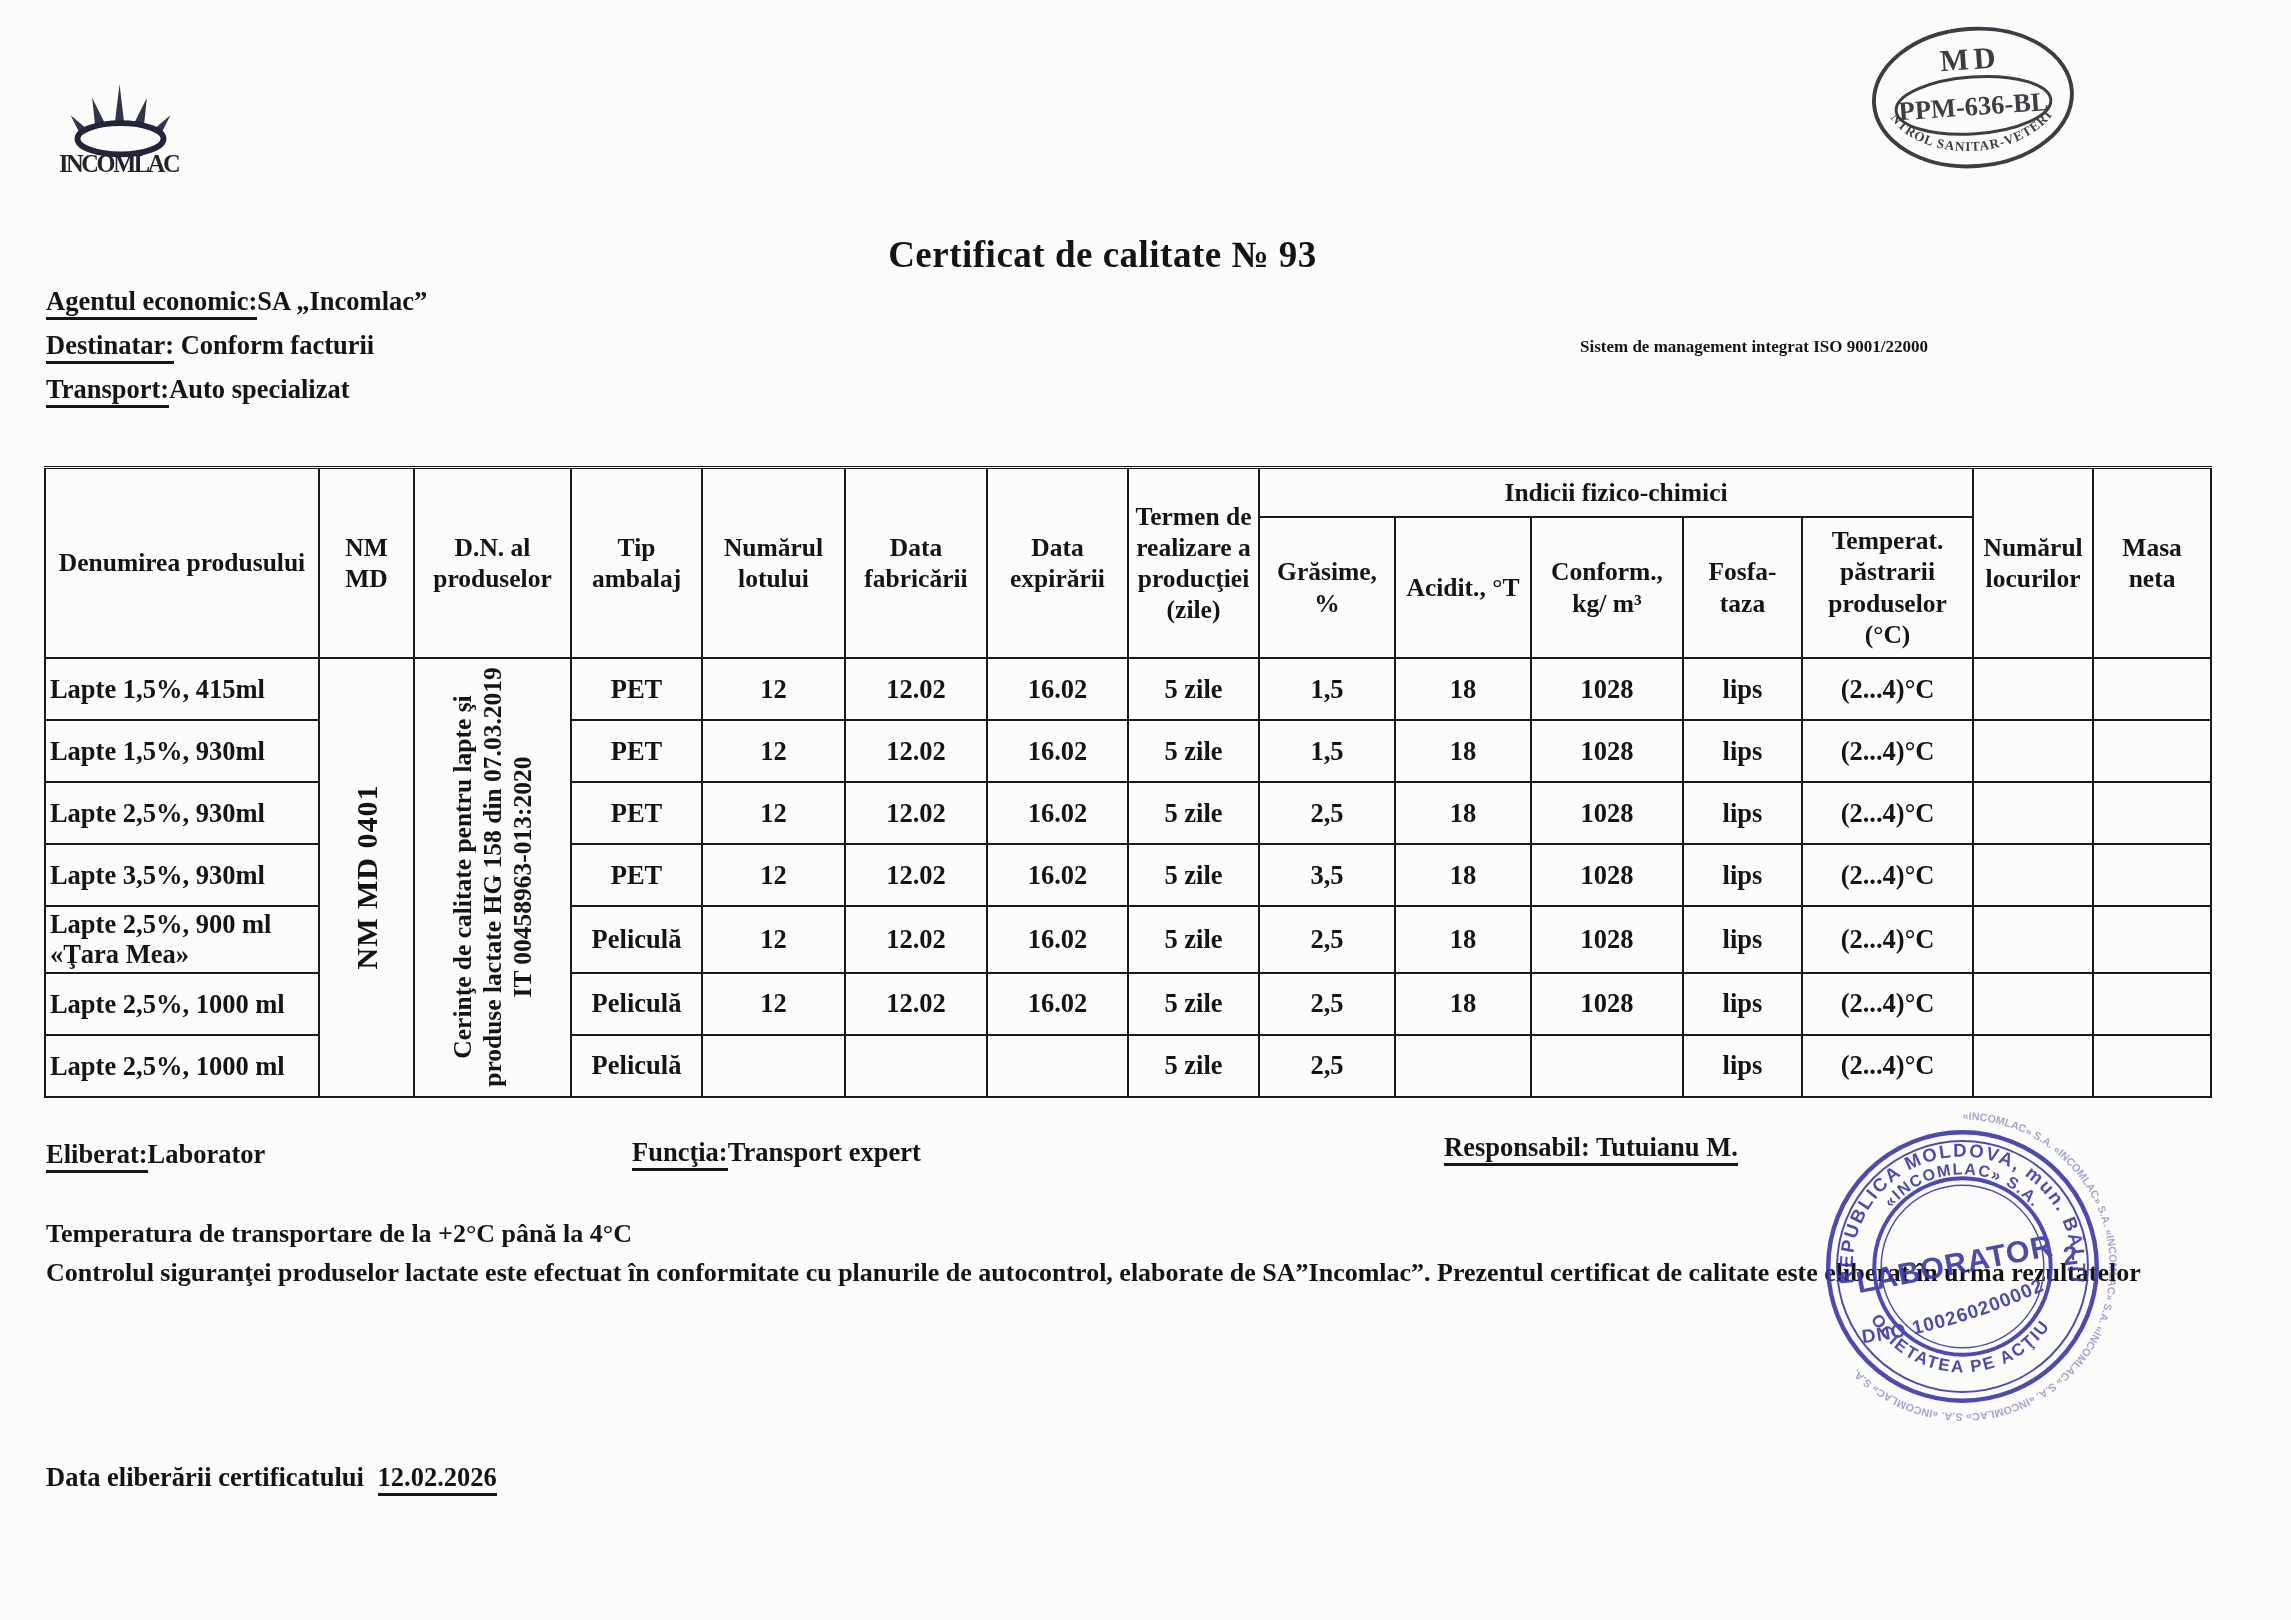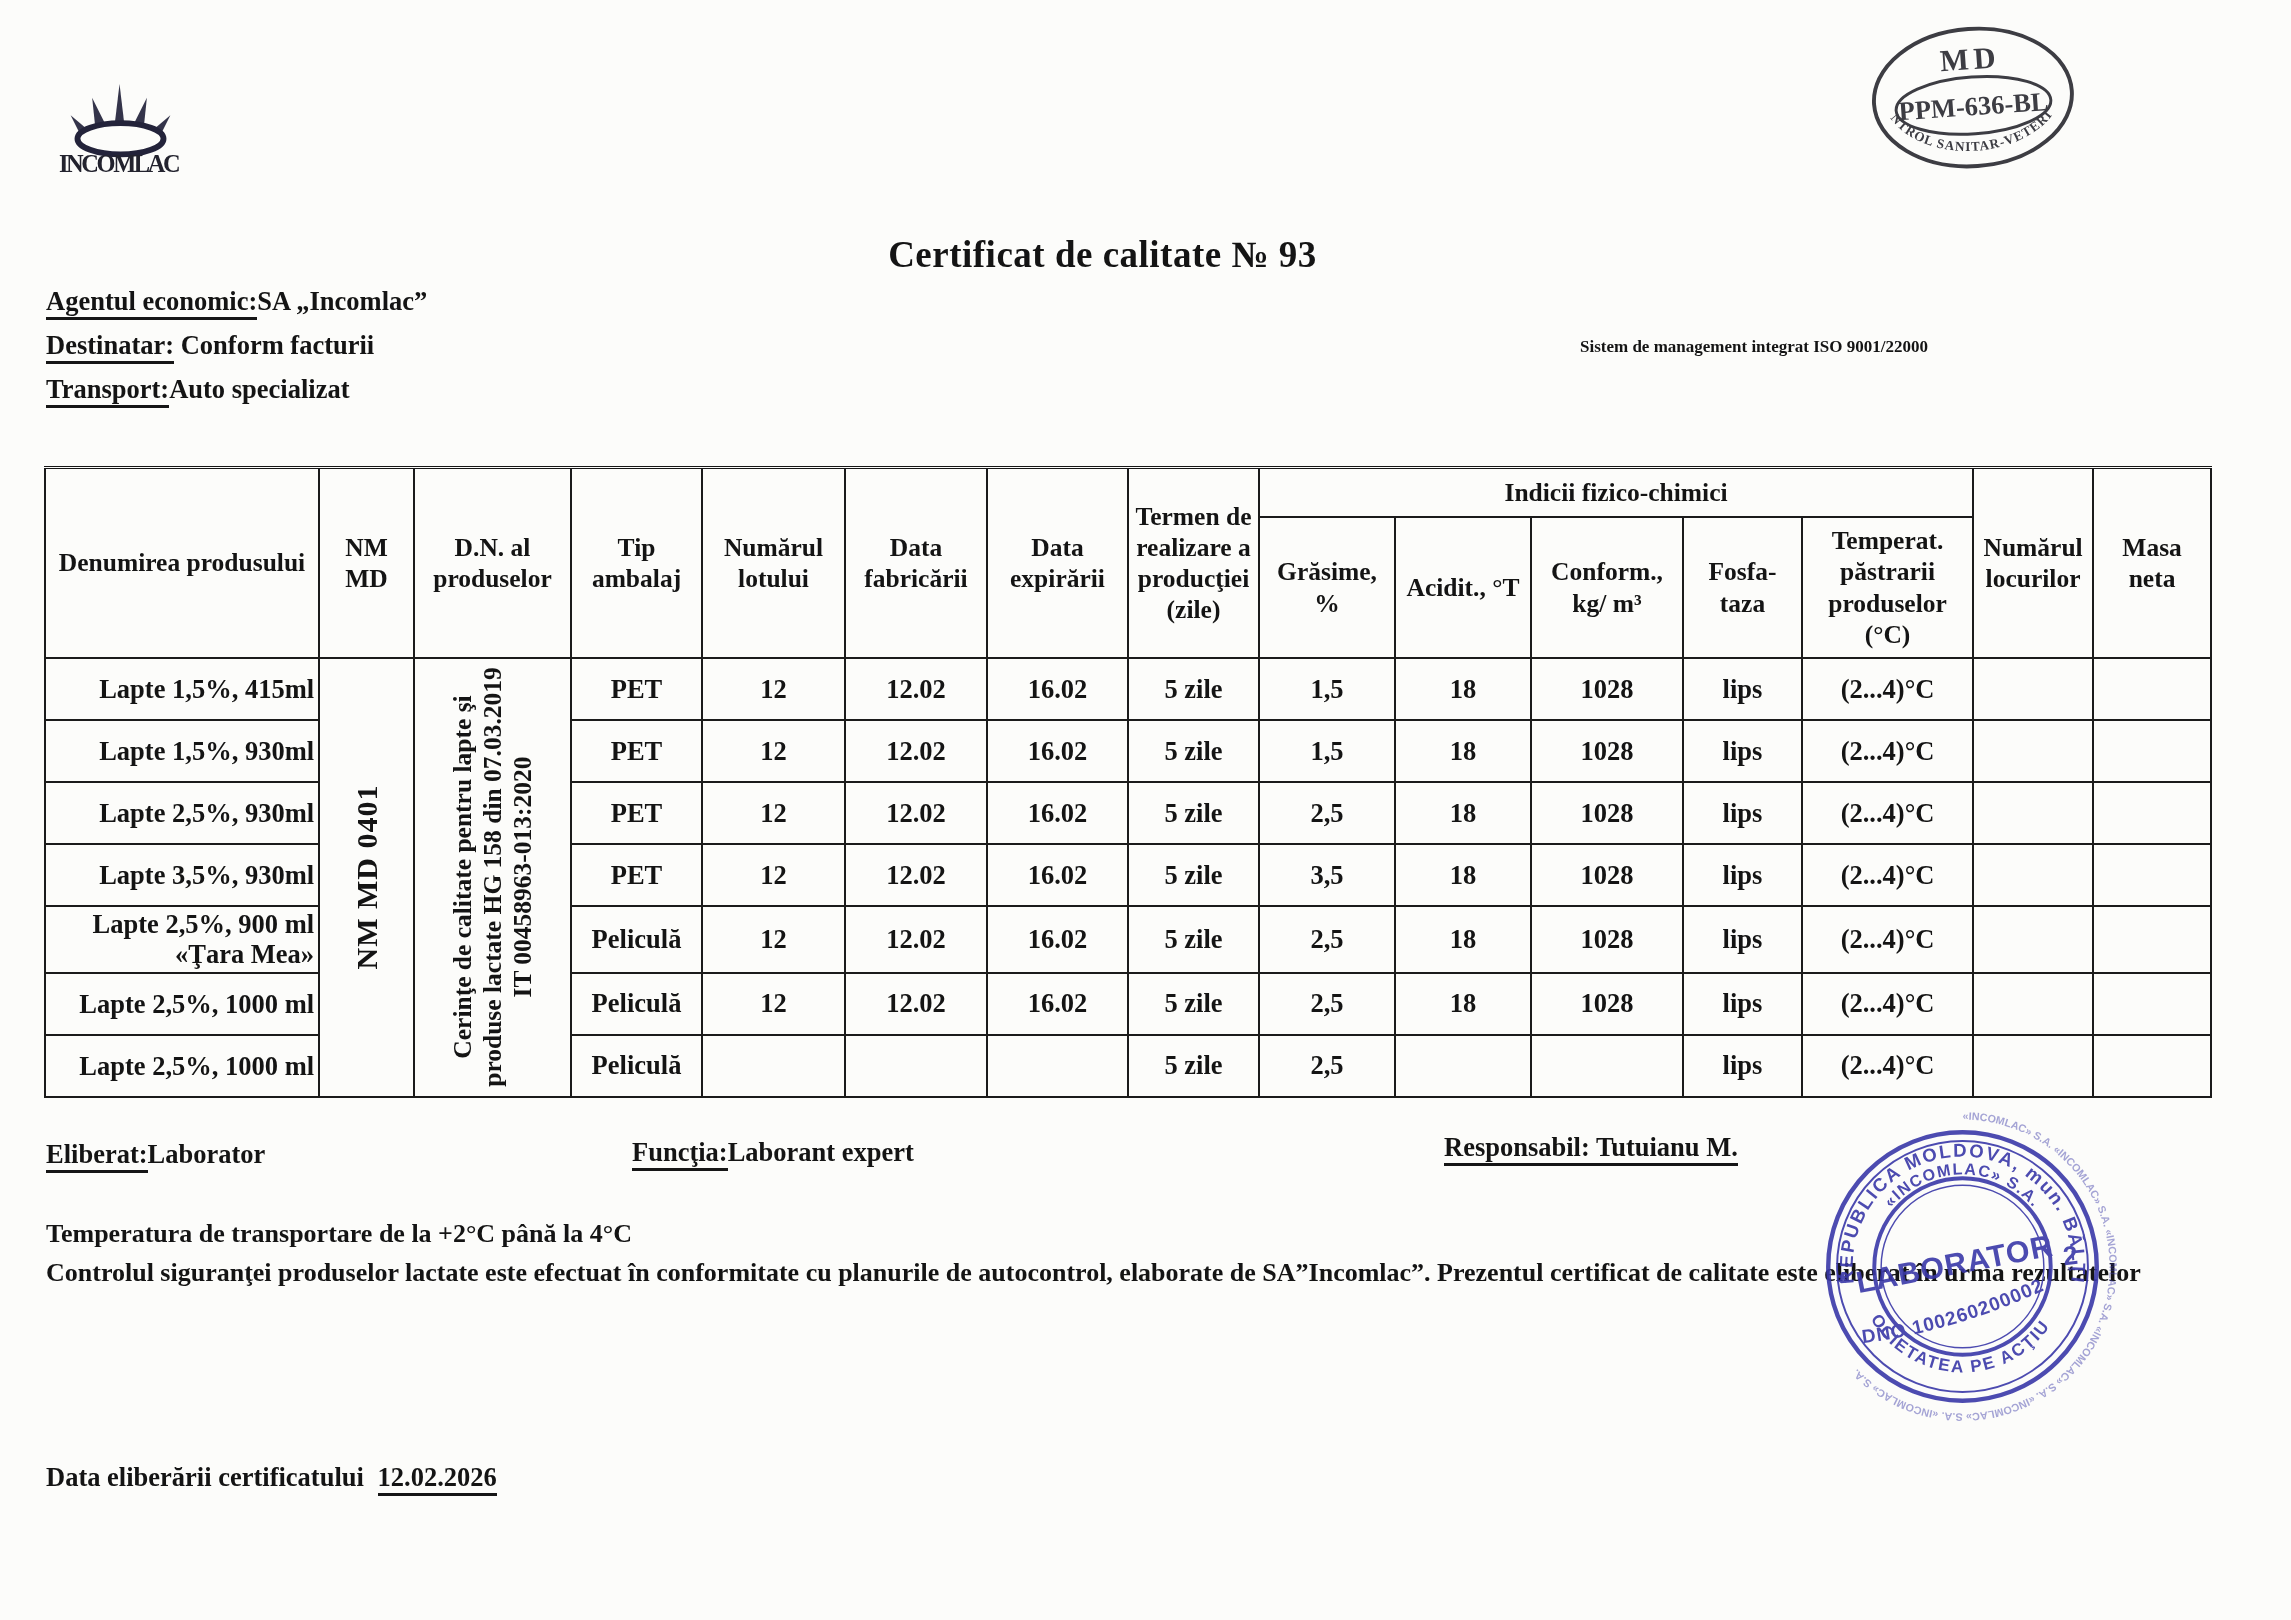--- a/index.html
+++ b/index.html
@@ -22,21 +22,21 @@
     width:2166px;font-size:25.5px;}
   #cert-table th,#cert-table td{border:2px solid #1b1b1b;padding:2px 3.9px;vertical-align:middle;}
   #cert-table{border:2.9px solid #161616;border-top:3.9px double #161616;}
   #cert-table thead th{text-align:center;font-weight:bold;line-height:1.22;}
   #cert-table thead tr.h1 th.group{height:43px;}
   #cert-table thead tr.h2 th{height:135px;}
   th.thick-bottom{border-bottom:8.8px solid #101010;}
   #cert-table thead th{border-bottom-width:2.9px;}
   #cert-table tbody tr{height:62px;}
   #cert-table tbody td{font-size:26.5px;}
-  td.c-name{text-align:right;padding-left:11.8px;line-height:1.15;}
+  td.c-name{text-align:left;padding-left:11.8px;line-height:1.15;}
   td.c-val{text-align:center;}
   td.c-vert{position:relative;padding:0;}
   .vert-inner{position:absolute;left:50%;top:50%;transform:translate(-50%,-50%) rotate(-90deg);
     white-space:nowrap;text-align:center;line-height:1.18;}
   .vert-inner.nm{font-size:30px;letter-spacing:1px;}
   .vert-inner.dn{font-size:25.5px;}
   
   .sig{font-size:26.5px;white-space:nowrap;}
   #notes{left:46px;top:1219px;width:2225px;font-size:26px;line-height:1.14;}
   #notes .note-line{white-space:nowrap;margin-bottom:9.8px;}
@@ -245,21 +245,21 @@
         <td class="c-val"></td>
         <td class="c-val"></td>
       </tr>
     </tbody>
 </table>
 
 <div class="abs sig" style="left:46px;top:1139px;">
   <span class="field-label">Eliberat:</span><span>Laborator</span>
 </div>
 <div class="abs sig" style="left:632px;top:1137px;">
-  <span class="field-label">Funcţia:</span><span>Laborant expert</span>
+  <span class="field-label">Funcţia:</span><span>Transport expert</span>
 </div>
 <div class="abs sig" style="left:1444px;top:1132px;text-align:center;">
   <span class="field-label">Responsabil: Tutuianu M.</span><span></span>
 </div>
 
 <div id="notes" class="abs">
   <div class="note-line">Temperatura de transportare de la +2°C până la 4°C</div>
   <div class="note-line">Controlul siguranţei produselor lactate este efectuat în conformitate cu planurile de autocontrol, elaborate de SA”Incomlac”. Prezentul certificat de calitate este eliberat în urma rezultatelor</div>
 </div>
 

